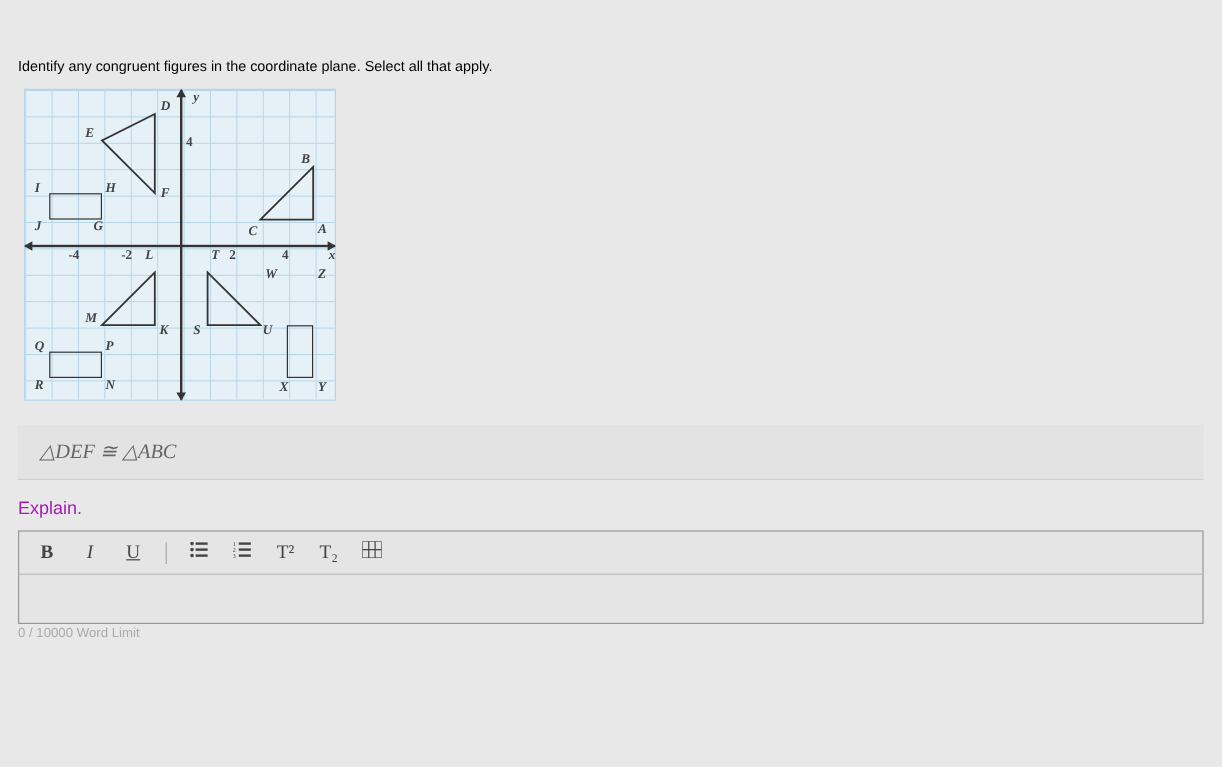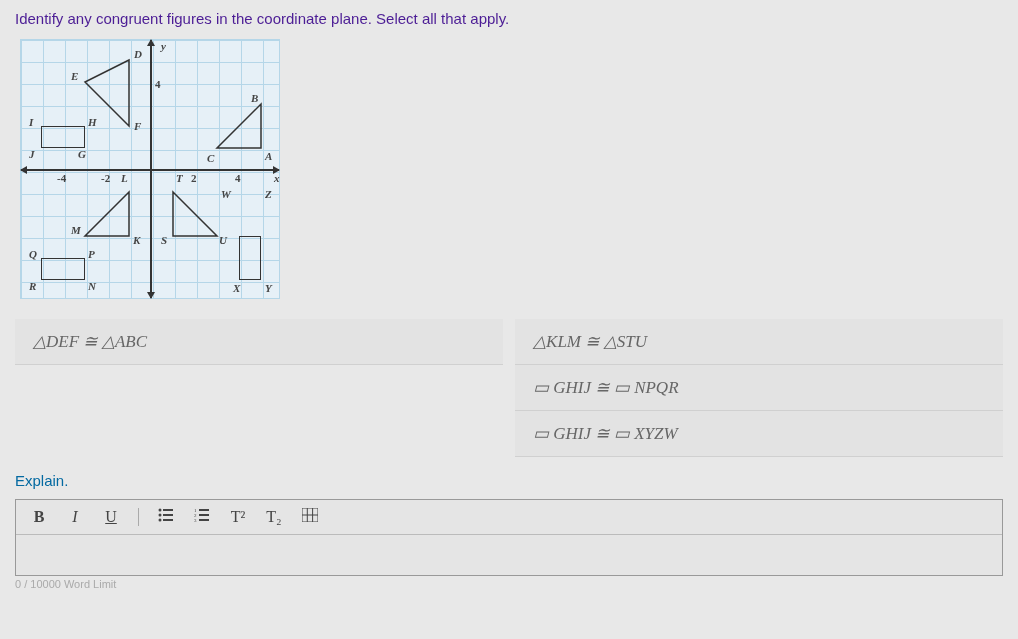--- a/index.html
+++ b/index.html
@@ -5,51 +5,51 @@
 * { margin: 0; padding: 0; box-sizing: border-box; }
 body {
   font-family: Arial, sans-serif;
   background: #e8e8e8;
   width: 1018px;
   height: 639px;
   padding: 10px 15px;
   color: #555;
   overflow: hidden;
 }
-.question-text { font-size: 15px; color: #4c1d95; margin-bottom: 12px; }
+.question-text { font-size: 12px; color: #000000; margin-bottom: 12px; margin-top: 38px; }
 .grid-container {
   width: 260px; height: 260px;
   background: linear-gradient(to right, #b5d6e8 1px, transparent 1px) 0 0 / 22px 22px,
               linear-gradient(to bottom, #b5d6e8 1px, transparent 1px) 0 0 / 22px 22px,
               #e6f0f7;
   border: 1px solid #b5d6e8;
   position: relative;
   margin-bottom: 20px;
   margin-left: 5px;
 }
 .axis-x { position: absolute; left: 0; right: 0; top: 50%; height: 1.5px; background: #333; }
 .axis-y { position: absolute; top: 0; bottom: 0; left: 50%; width: 1.5px; background: #333; }
 .axis-x::after { content: ""; position: absolute; right: -1px; top: -3px; border-left: 7px solid #333; border-top: 4px solid transparent; border-bottom: 4px solid transparent; }
 .axis-x::before { content: ""; position: absolute; left: -1px; top: -3px; border-right: 7px solid #333; border-top: 4px solid transparent; border-bottom: 4px solid transparent; }
 .axis-y::after { content: ""; position: absolute; top: -1px; left: -3px; border-bottom: 7px solid #333; border-left: 4px solid transparent; border-right: 4px solid transparent; }
 .axis-y::before { content: ""; position: absolute; bottom: -1px; left: -3px; border-top: 7px solid #333; border-left: 4px solid transparent; border-right: 4px solid transparent; }
 .lbl { position: absolute; font-size: 11px; font-style: italic; font-family: 'Times New Roman', serif; color: #444; font-weight: bold; }
-.answers { display: flex; gap: 12px; margin-bottom: 15px; }
+.answers { display: flex; gap: 12px; margin-bottom: 15px; align-items: flex-end; }
 .answer-col { flex: 1; display: flex; flex-direction: column; }
 .answer-opt {
   background: #e3e3e3;
   padding: 12px 18px;
   border-bottom: 1px solid #d0d0d0;
   font-family: 'Times New Roman', serif;
   font-size: 17px;
   font-style: italic;
   color: #666;
   cursor: pointer;
 }
-.explain-label { font-size: 15px; color: #0369a1; margin-bottom: 10px; }
+.explain-label { font-size: 15px; color: #a21caf; margin-bottom: 10px; }
 .editor-box { border: 1px solid #999; background: #e5e5e5; }
 .toolbar {
   display: flex; align-items: center; gap: 18px;
   padding: 8px 14px; border-bottom: 1px solid #bbb;
   font-family: 'Times New Roman', serif;
 }
 .tool-btn { cursor: pointer; font-size: 16px; color: #444; min-width: 18px; text-align: center; }
 .tool-btn.bold { font-weight: bold; }
 .tool-btn.italic { font-style: italic; }
 .tool-btn.under { text-decoration: underline; }
@@ -121,25 +121,20 @@
   <span class="lbl" style="left:67px; top:240px;">N</span>
   <span class="lbl" style="left:67px; top:208px;">P</span>
   <span class="lbl" style="left:8px; top:208px;">Q</span>
   <span class="lbl" style="left:8px; top:240px;">R</span>
 </div>
 
 <div class="answers">
   <div class="answer-col">
     <div class="answer-opt">△DEF ≅ △ABC</div>
   </div>
-  <div class="answer-col">
-    <div class="answer-opt">△KLM ≅ △STU</div>
-    <div class="answer-opt">▭ GHIJ ≅ ▭ NPQR</div>
-    <div class="answer-opt">▭ GHIJ ≅ ▭ XYZW</div>
-  </div>
 </div>
 
 <div class="explain-label">Explain.</div>
 
 <div class="editor-box">
   <div class="toolbar">
     <span class="tool-btn bold">B</span>
     <span class="tool-btn italic">I</span>
     <span class="tool-btn under">U</span>
     <span class="divider"></span>

